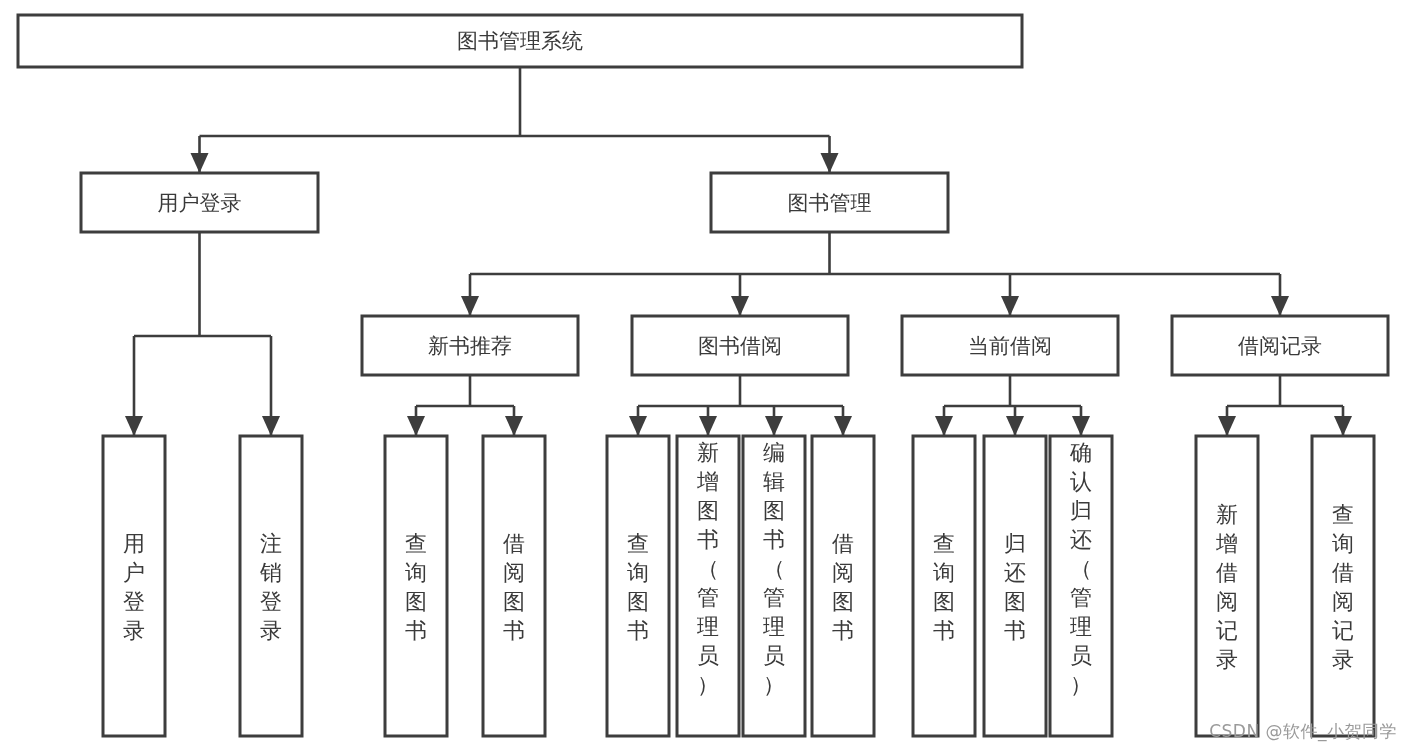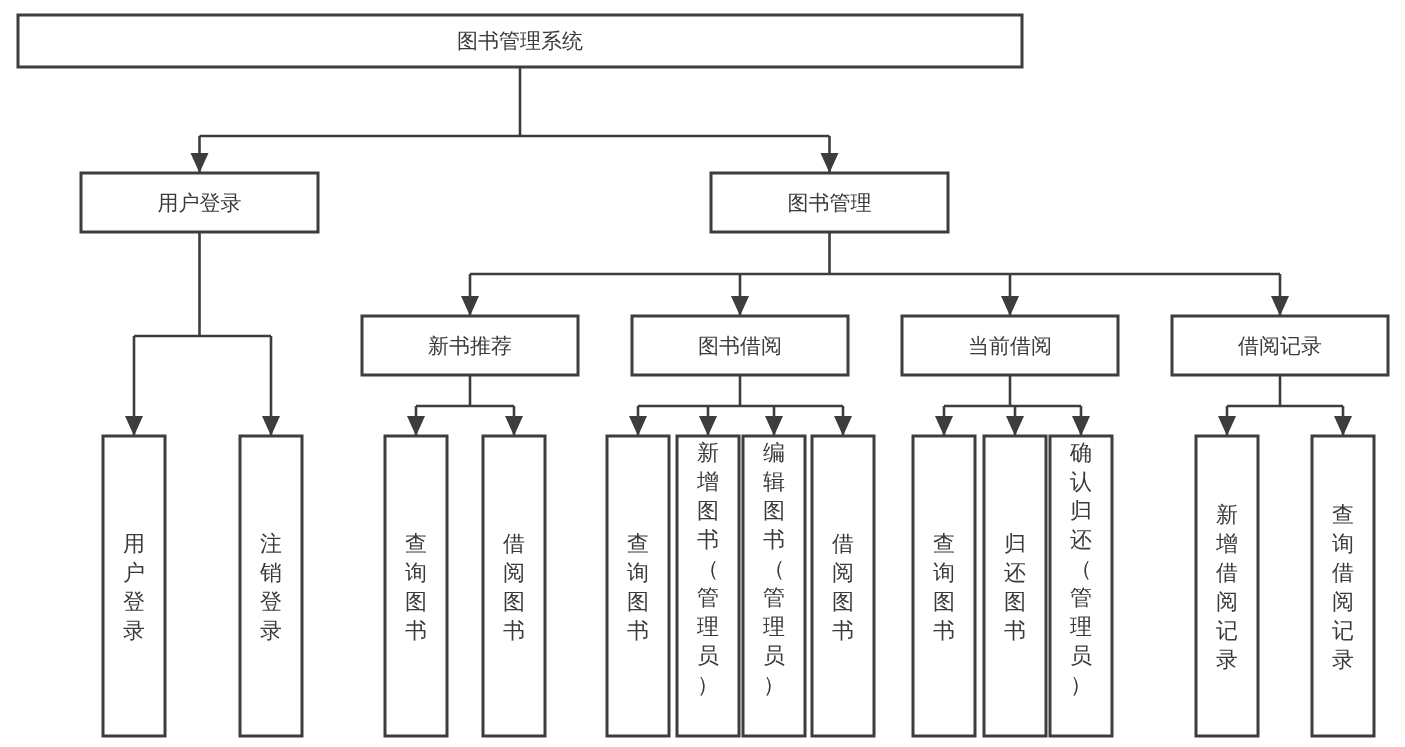--- a/index.html
+++ b/index.html
@@ -172,13 +172,14 @@
         <g>
           <rect x="1196" y="436" width="62" height="300" class="node-rect"></rect>
           <text x="1227" y="521.62" class="node-label-v"><tspan x="1227" dy="0">新</tspan><tspan x="1227" dy="29">增</tspan><tspan x="1227" dy="29">借</tspan><tspan x="1227" dy="29">阅</tspan><tspan x="1227" dy="29">记</tspan><tspan x="1227" dy="29">录</tspan></text>
         </g>
         <g>
           <rect x="1312" y="436" width="62" height="300" class="node-rect"></rect>
           <text x="1343" y="521.62" class="node-label-v"><tspan x="1343" dy="0">查</tspan><tspan x="1343" dy="29">询</tspan><tspan x="1343" dy="29">借</tspan><tspan x="1343" dy="29">阅</tspan><tspan x="1343" dy="29">记</tspan><tspan x="1343" dy="29">录</tspan></text>
         </g>
       </g>
   </svg>
+  <div class="watermark">CSDN @软件_小贺同学</div>
 </div>
 
 </body></html>

